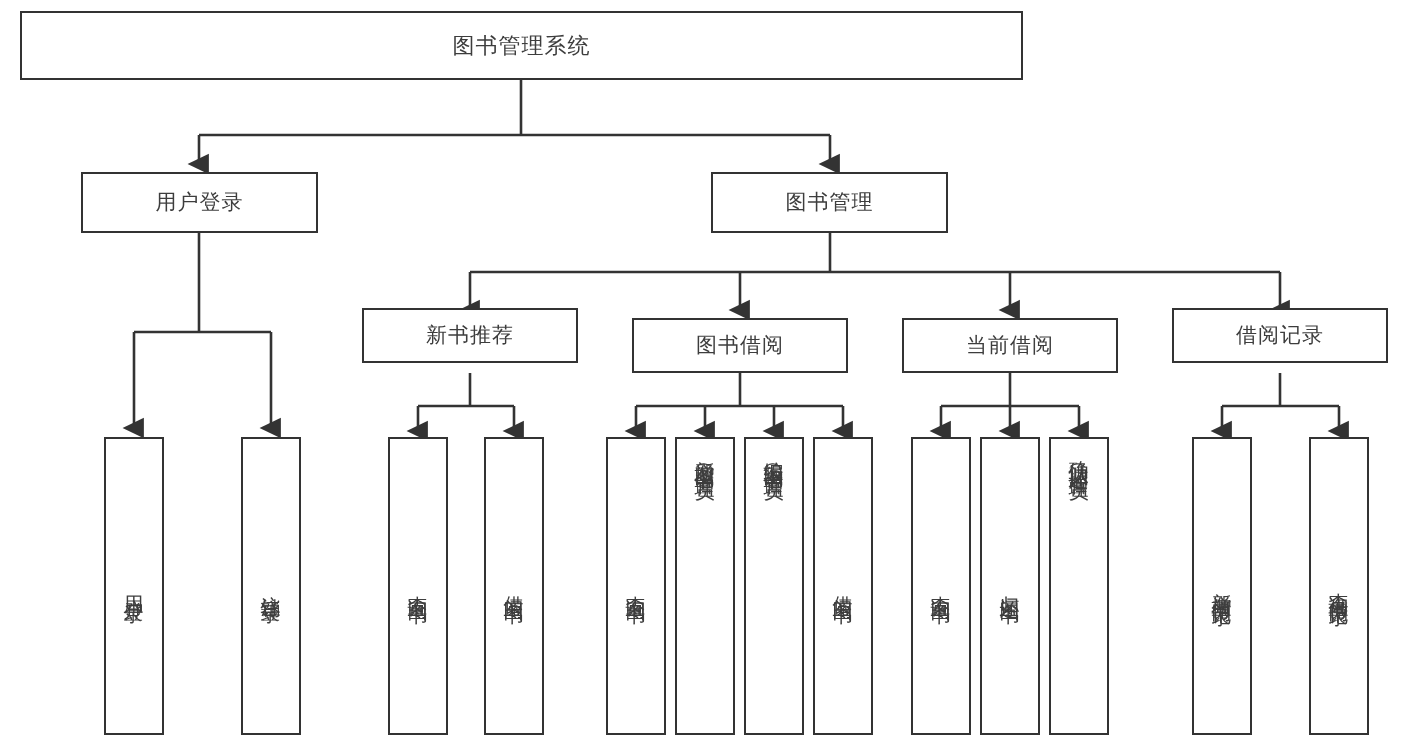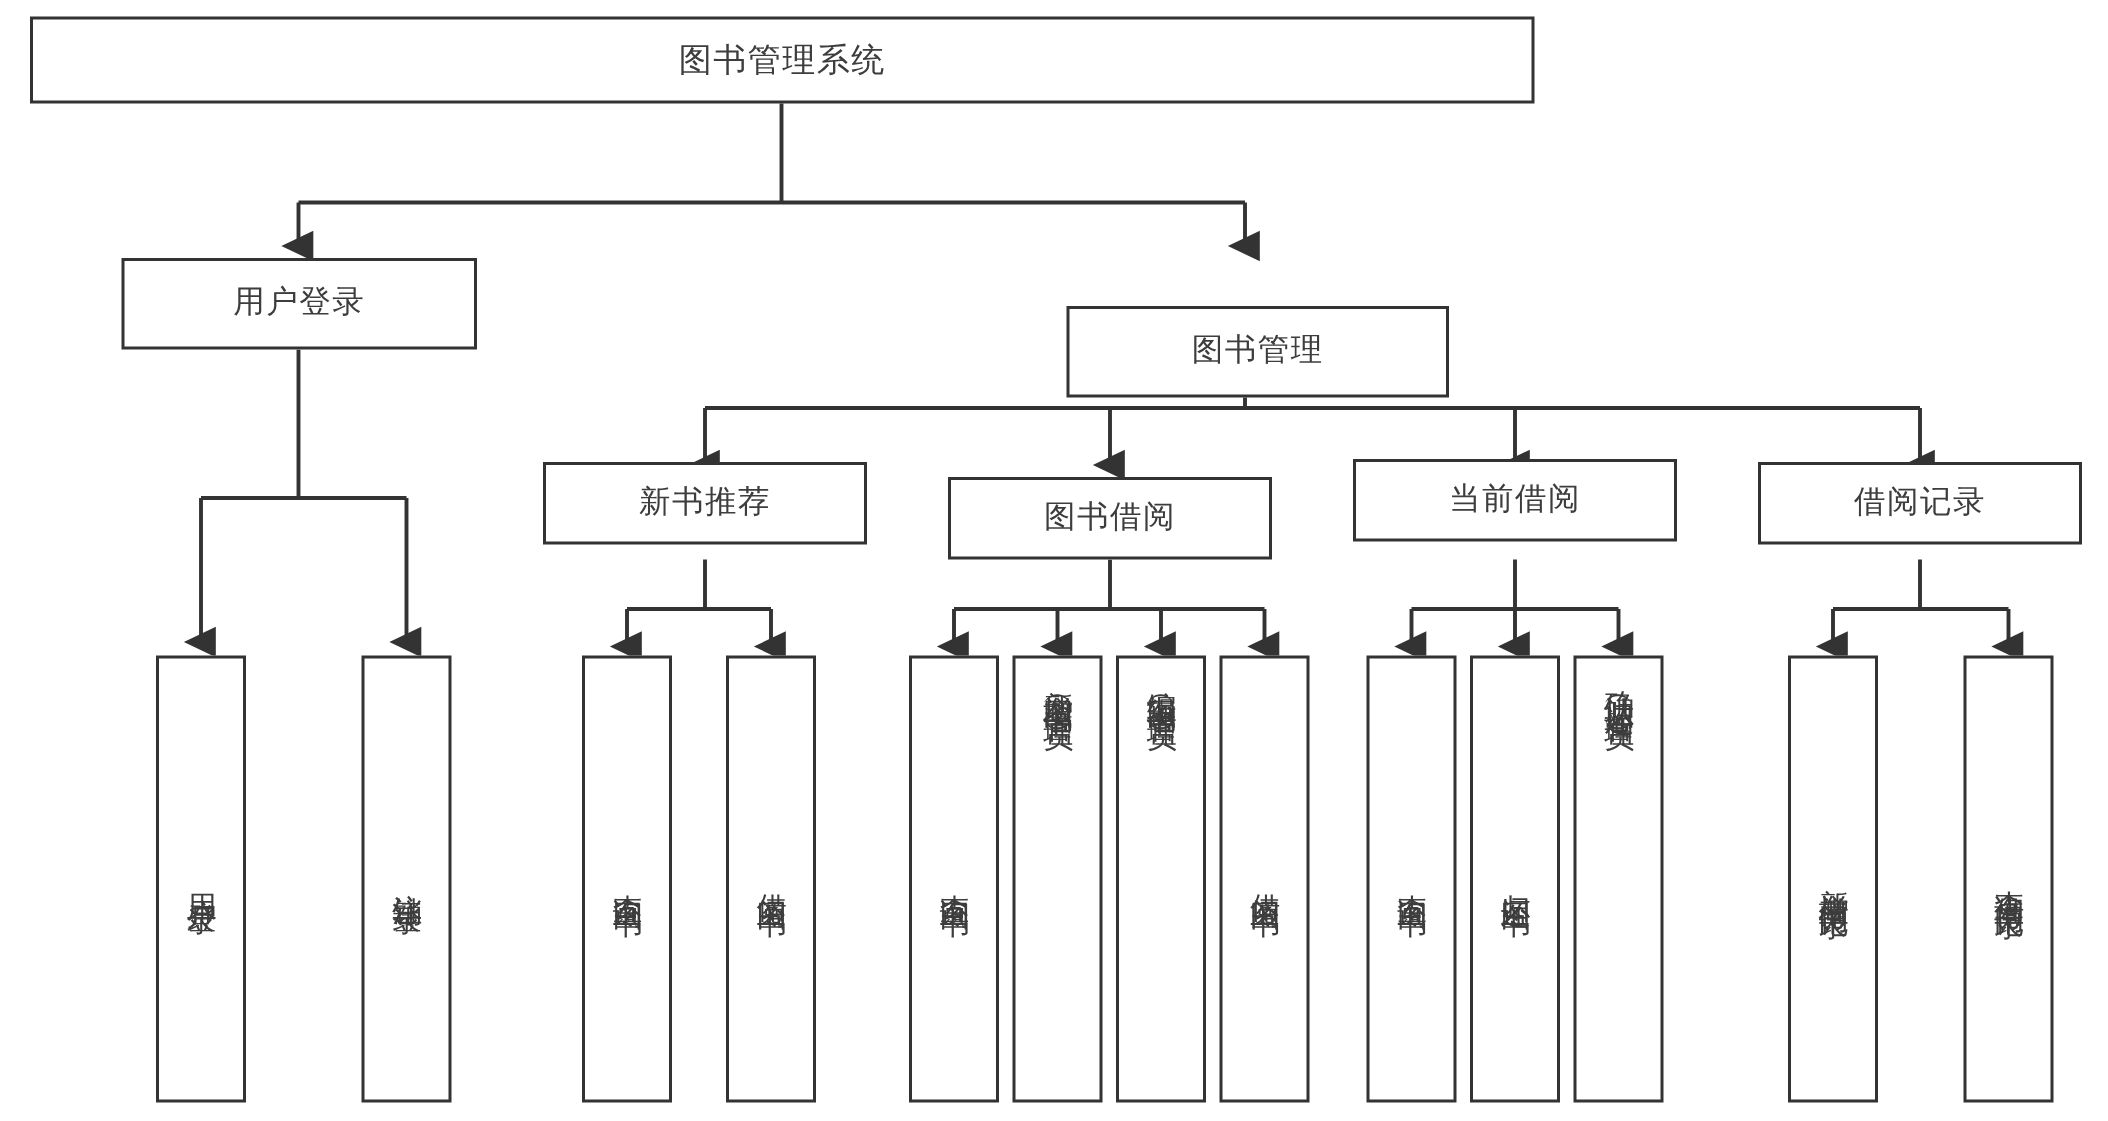--- a/index.html
+++ b/index.html
@@ -115,28 +115,28 @@
       <path d="M 1010 406 L 1010 431" marker-end="url(#arrowhead)"></path>
       <path d="M 1079 406 L 1079 431" marker-end="url(#arrowhead)"></path>
 
       <path d="M 1280 373 L 1280 406"></path>
       <path d="M 1222 406 L 1339 406"></path>
       <path d="M 1222 406 L 1222 431" marker-end="url(#arrowhead)"></path>
       <path d="M 1339 406 L 1339 431" marker-end="url(#arrowhead)"></path>
     </g>
   </svg>
 
-  <div class="node root" style="left:20px; top:11px; width:1003px; height:58px;">图书管理系统</div>
+  <div class="node root" style="left:20px; top:11px; width:1003px; height:69px;">图书管理系统</div>
 
   <div class="node" style="left:81px; top:172px; width:237px; height:61px;">用户登录</div>
-  <div class="node" style="left:711px; top:172px; width:255px; height:61px;margin-top:32px;">图书管理</div>
+  <div class="node" style="left:711px; top:172px; width:237px; height:61px;">图书管理</div>
 
   <div class="node" style="left:362px; top:308px; width:216px; height:55px;">新书推荐</div>
   <div class="node" style="left:632px; top:318px; width:216px; height:55px;">图书借阅</div>
-  <div class="node" style="left:902px; top:306px; width:216px; height:55px;">当前借阅</div>
+  <div class="node" style="left:902px; top:318px; width:216px; height:55px;">当前借阅</div>
   <div class="node" style="left:1172px; top:308px; width:216px; height:55px;">借阅记录</div>
 
   <div class="node leaf" style="left:104px; top:437px; width:60px; height:298px;">用户登录</div>
   <div class="node leaf" style="left:241px; top:437px; width:60px; height:298px;">注销登录</div>
 
   <div class="node leaf" style="left:388px; top:437px; width:60px; height:298px;">查询图书</div>
   <div class="node leaf" style="left:484px; top:437px; width:60px; height:298px;">借阅图书</div>
 
   <div class="node leaf" style="left:606px; top:437px; width:60px; height:298px;">查询图书</div>
   <div class="node leaf top-aligned" style="left:675px; top:437px; width:60px; height:298px;">新增图书（管理员）</div>

